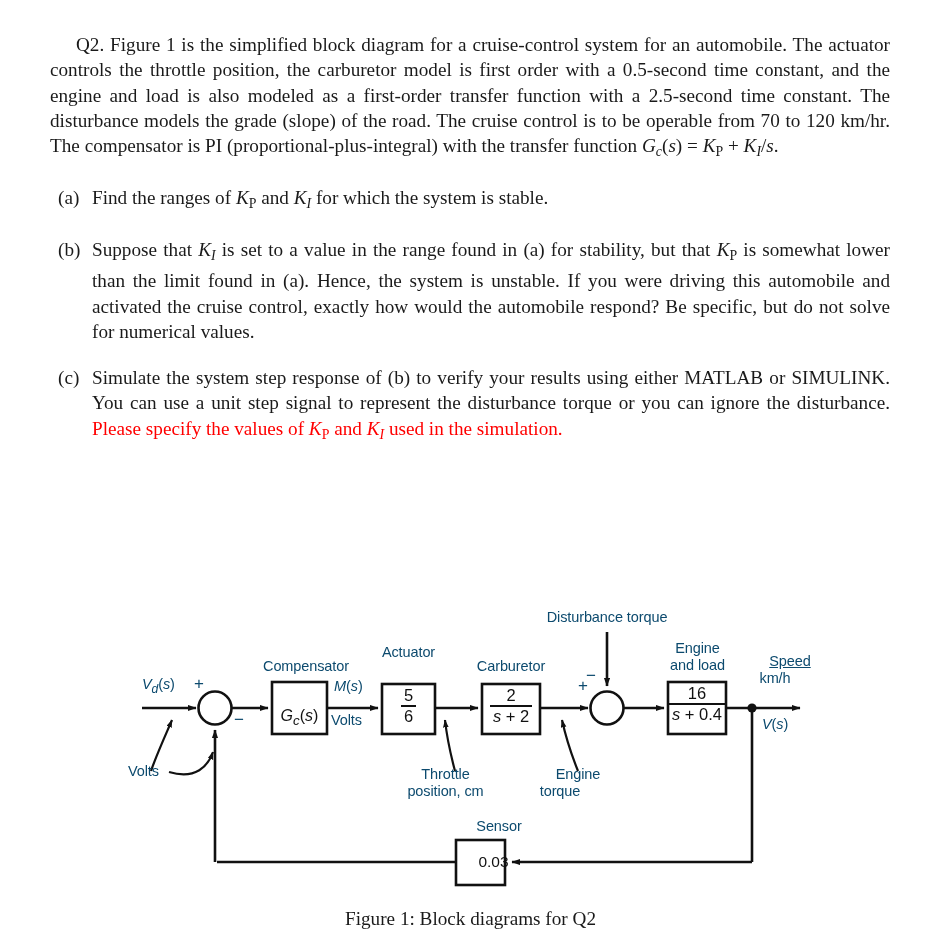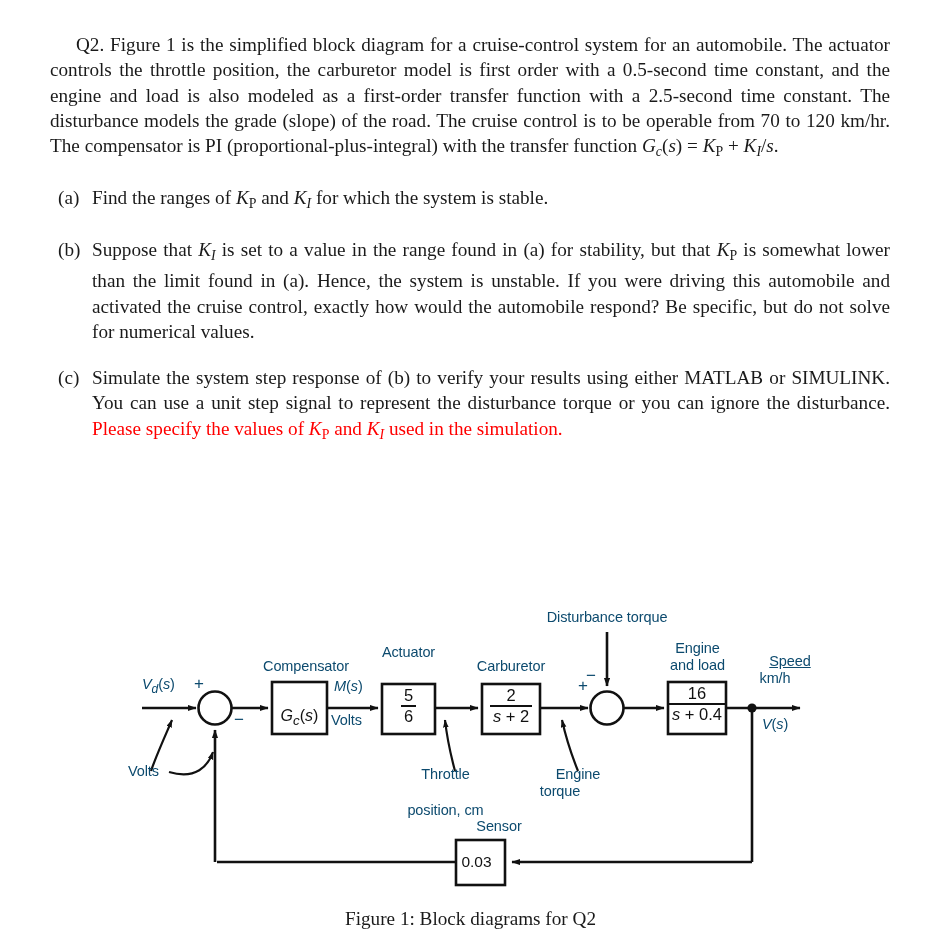--- a/index.html
+++ b/index.html
@@ -227,21 +227,21 @@
 
     <div class="dlabel" style="left:334px; top:82px;"><i>M</i>(<i>s</i>)</div>
     <div class="dlabel" style="left:331px; top:116px;">Volts</div>
 
     <div class="dlabel ctr" style="left:355px; top:48px; width:107px;">Actuator</div>
     <div class="box-txt" style="left:382px; top:91px; width:53px;">
       <span class="frac"><span class="num">5</span><span class="den">6</span></span>
     </div>
 
     <div class="dlabel ctr" style="left:378px; top:170px; width:135px;">Throttle</div>
-    <div class="dlabel ctr" style="left:378px; top:187px; width:135px;margin-top:19px;">position, cm</div>
+    <div class="dlabel ctr" style="left:378px; top:187px; width:135px;">position, cm</div>
 
     <div class="dlabel ctr" style="left:456px; top:62px; width:110px;">Carburetor</div>
     <div class="box-txt" style="left:482px; top:91px; width:58px;">
       <span class="frac"><span class="num">2</span><span class="den"><i>s</i> + 2</span></span>
     </div>
 
     <div class="dlabel ctr" style="left:518px; top:170px; width:120px;">Engine</div>
     <div class="dlabel ctr" style="left:500px; top:187px; width:120px;">torque</div>
 
     <div class="dlabel ctr" style="left:517px; top:13px; width:180px;">Disturbance torque</div>
@@ -252,18 +252,18 @@
     <div class="dlabel ctr" style="left:645px; top:61px; width:105px;">and load</div>
     <div class="box-txt" style="left:668px; top:89px; width:58px;">
       <span class="frac"><span class="num">16</span><span class="den"><i>s</i> + 0.4</span></span>
     </div>
 
     <div class="dlabel ctr" style="left:750px; top:57px; width:80px;text-decoration:underline;">Speed</div>
     <div class="dlabel ctr" style="left:735px; top:74px; width:80px;">km/h</div>
     <div class="dlabel" style="left:762px; top:120px;"><i>V</i>(<i>s</i>)</div>
 
     <div class="dlabel ctr" style="left:449px; top:222px; width:100px;">Sensor</div>
-    <div class="box-txt" style="left:452px; top:257px; width:49px; font-size:15.5px;">0.03</div>
+    <div class="box-txt" style="left:469px; top:257px; width:49px; font-size:15.5px;">0.03</div>
 
     <div class="caption" style="top:312px;">Figure 1: Block diagrams for Q2</div>
   </div>
 
 </div>
 
 </body></html>

